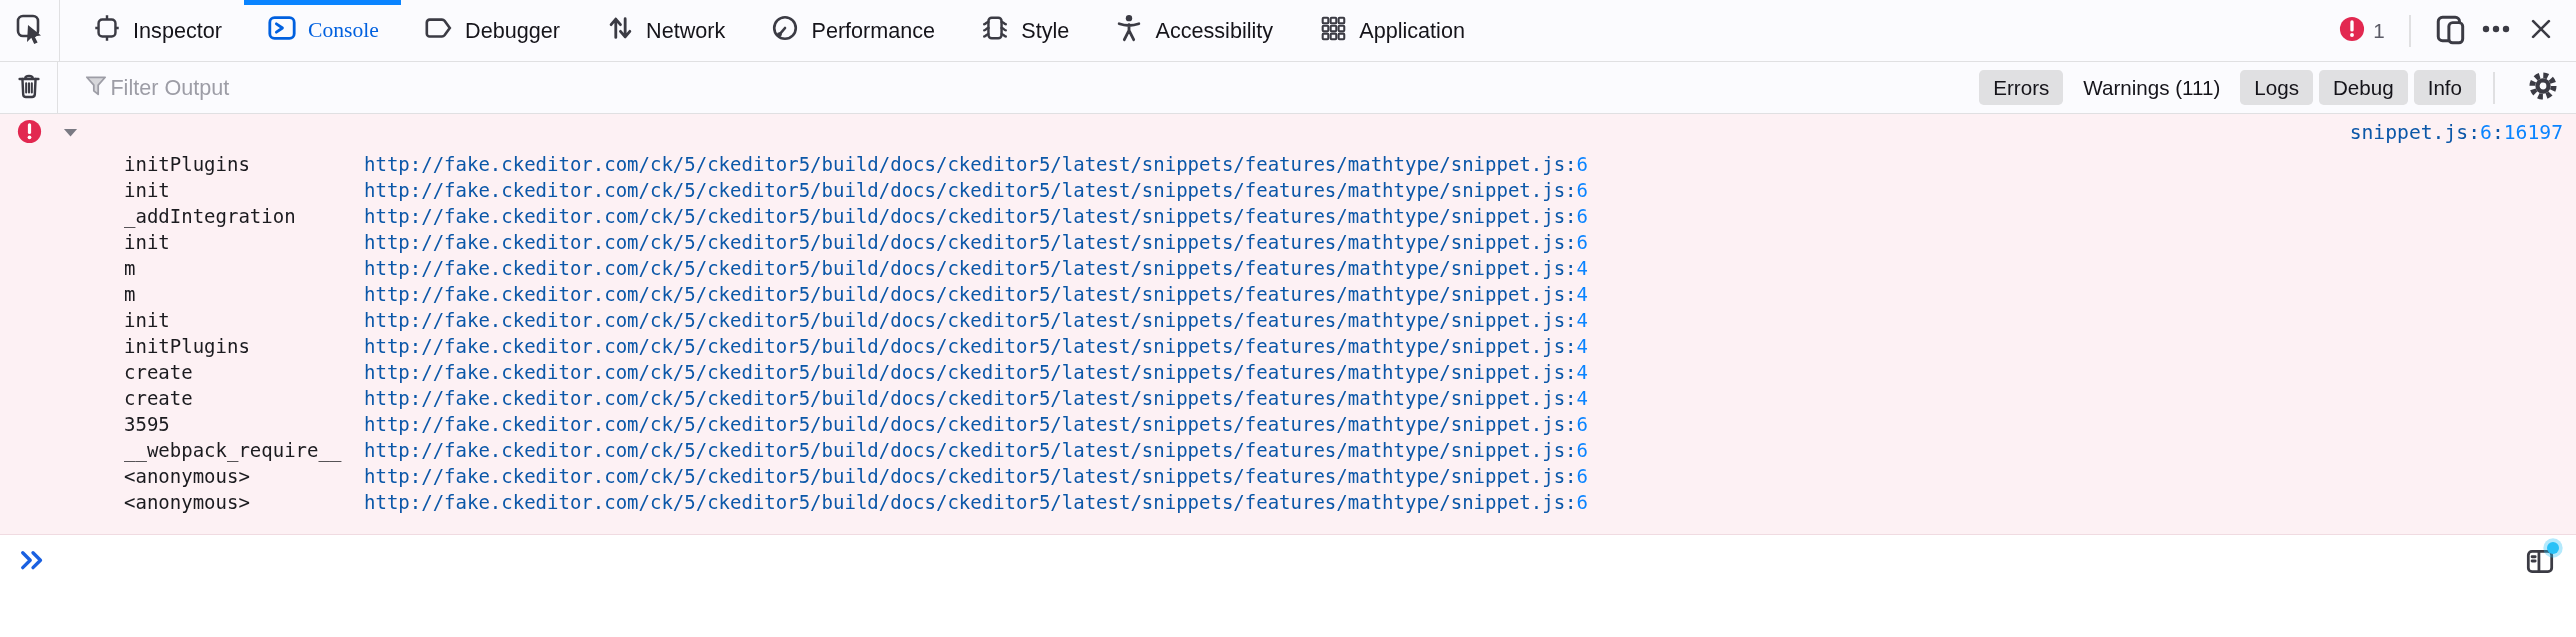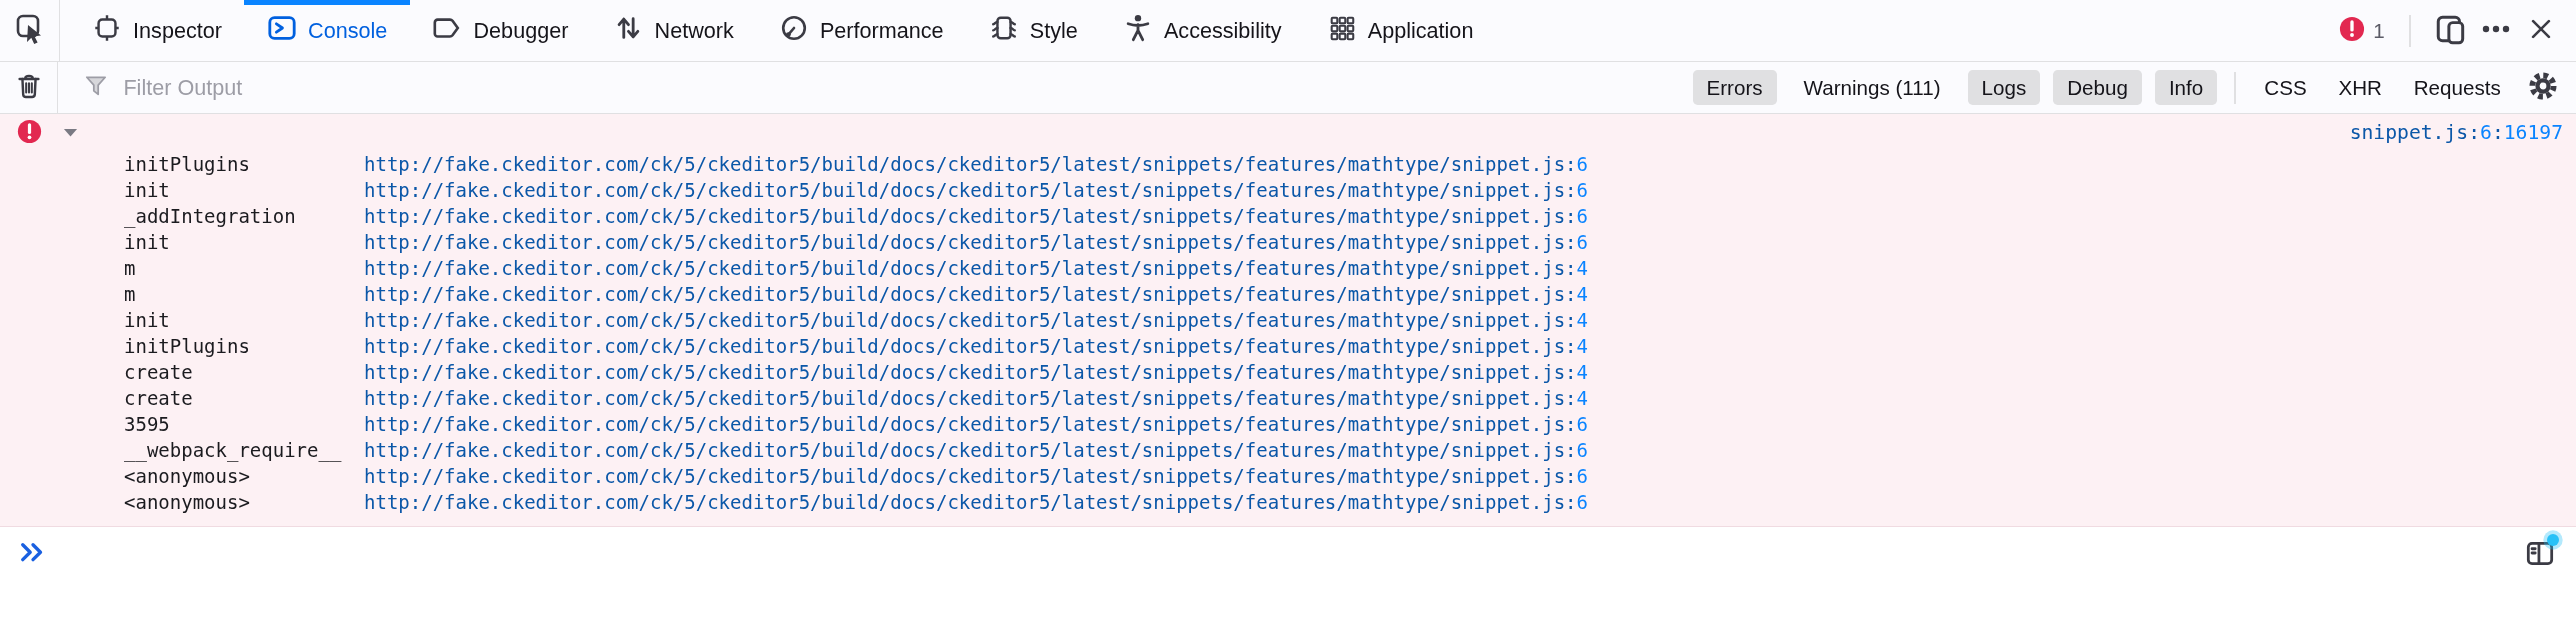--- a/index.html
+++ b/index.html
@@ -10,54 +10,54 @@
 
   
   .tabbar { height:62px; flex:0 0 62px; display:flex; align-items:stretch;
     background:var(--toolbar-bg); border-bottom:1.9px solid var(--toolbar-border); }
   .picker-btn { width:60px; display:flex; align-items:center; justify-content:center;
     border-right:1.9px solid var(--toolbar-border); cursor:pointer; }
   .tabs { display:flex; align-items:stretch; margin-left:9.4px; }
   .tab { position:relative; display:flex; align-items:center; gap:11.2px;
     padding:0 22.5px; font-size:21.6px; color:#15141a; cursor:pointer; white-space:nowrap; }
   .tab svg { flex:0 0 auto; }
-  .tab.active { color:var(--accent-text); }
+  .tab.active { color:var(--accent-text);font-family:Liberation Serif, serif; }
   .tab.active::before { content:""; position:absolute; top:0; left:0; right:0;
     height:4.7px; background:var(--accent); }
   .tabbar-right { margin-left:auto; display:flex; align-items:center; padding-right:13px; }
   .err-badge { display:flex; align-items:center; gap:8.4px; cursor:pointer; padding:0 7.5px; }
   .err-count { font-size:20.6px; color:#5b5b66; }
   .vdivider { width:1.9px; height:32px; background:var(--toolbar-border); margin:0 17px; }
   .iconbtn { width:45px; height:45px; display:flex; align-items:center;
     justify-content:center; cursor:pointer; border-radius:3.7px; }
 
   
   .filterbar { height:52px; flex:0 0 52px; display:flex; align-items:center;
     background:var(--toolbar-bg); border-bottom:1.9px solid var(--toolbar-border); }
   .trash-btn { width:58px; height:100%; display:flex; align-items:center;
     justify-content:center; border-right:1.9px solid var(--toolbar-border); cursor:pointer; }
-  .filter-input-wrap { flex:1; display:flex; align-items:center; gap:13px;
+  .filter-input-wrap { flex:1; display:flex; align-items:center; 
     padding-left:24.4px; height:100%; }
   .filter-input { flex:1; border:none; outline:none; background:transparent;
     font-size:21.6px; color:#15141a; height:100%; }
   .filter-input::placeholder { color:#9d9da6; }
-  .filter-pills { display:flex; align-items:flex-end; gap:13px; white-space:nowrap; }
+  .filter-pills { display:flex; align-items:flex-end; gap:6px; white-space:nowrap; }
   .pill { font-size:20.6px; color:#15141a; padding:5.6px 14px; border-radius:4.7px;
     cursor:pointer; }
   .pill.on { background:#e0e0e2; }
   .cat-group { display:flex; align-items:center; gap:9.4px; }
   .cat { font-size:20.6px; color:#15141a; padding:5.6px 11.2px; cursor:pointer; }
   .gear-btn { width:51px; height:45px; display:flex; align-items:center;
     justify-content:center; cursor:pointer; margin:0 7.5px 0 5.6px; }
 
   
   .console-area { flex:1; display:flex; flex-direction:column; background:#fff;
     overflow:hidden; }
   .error-block { background:var(--error-bg); border-bottom:1.9px solid #f0dbe1;
-    padding-bottom:11px; }
+    padding-bottom:19px; }
   .error-head { display:flex; align-items:center; height:37px; padding:0 13px 0 17px; }
   .collapse-arrow { margin-left:20.6px; cursor:pointer; display:flex; align-items:center; }
   .error-loc { margin-left:auto; font-family:"DejaVu Sans Mono", monospace;
     font-size:19.7px; cursor:pointer; white-space:nowrap; }
   .error-loc .dark { color:var(--link-dark); }
   .error-loc .lite { color:var(--link-lite); }
   .error-loc .dark.sep-after::after, .frame-url::after { content:":"; color:var(--link-dark); }
   .error-loc .lite.sep-after::after { content:":"; color:var(--link-dark); }
 
   .stack { padding-left:124px; font-family:"DejaVu Sans Mono", monospace;
@@ -251,25 +251,20 @@
     <div class="filter-pills">
       <span class="pill on">Errors</span>
       <span class="pill">Warnings (111)</span>
       <span class="pill on">Logs</span>
       <span class="pill on">Debug</span>
       <span class="pill on">Info</span>
     </div>
 
     <div class="vdivider"></div>
 
-    <div class="cat-group">
-      <span class="cat">CSS</span>
-      <span class="cat">XHR</span>
-      <span class="cat">Requests</span>
-    </div>
 
     <div class="gear-btn">
       <span>
         <svg width="34" height="34" viewBox="0 0 32 32" fill="none">
           <circle cx="16" cy="16" r="10" stroke="#3b3b44" stroke-width="5.5" stroke-dasharray="4.4 3.45"></circle>
           <circle cx="16" cy="16" r="7.2" fill="#3b3b44"></circle>
           <circle cx="16" cy="16" r="3.2" fill="#fbfbfe"></circle>
         </svg>
       </span>
     </div>

